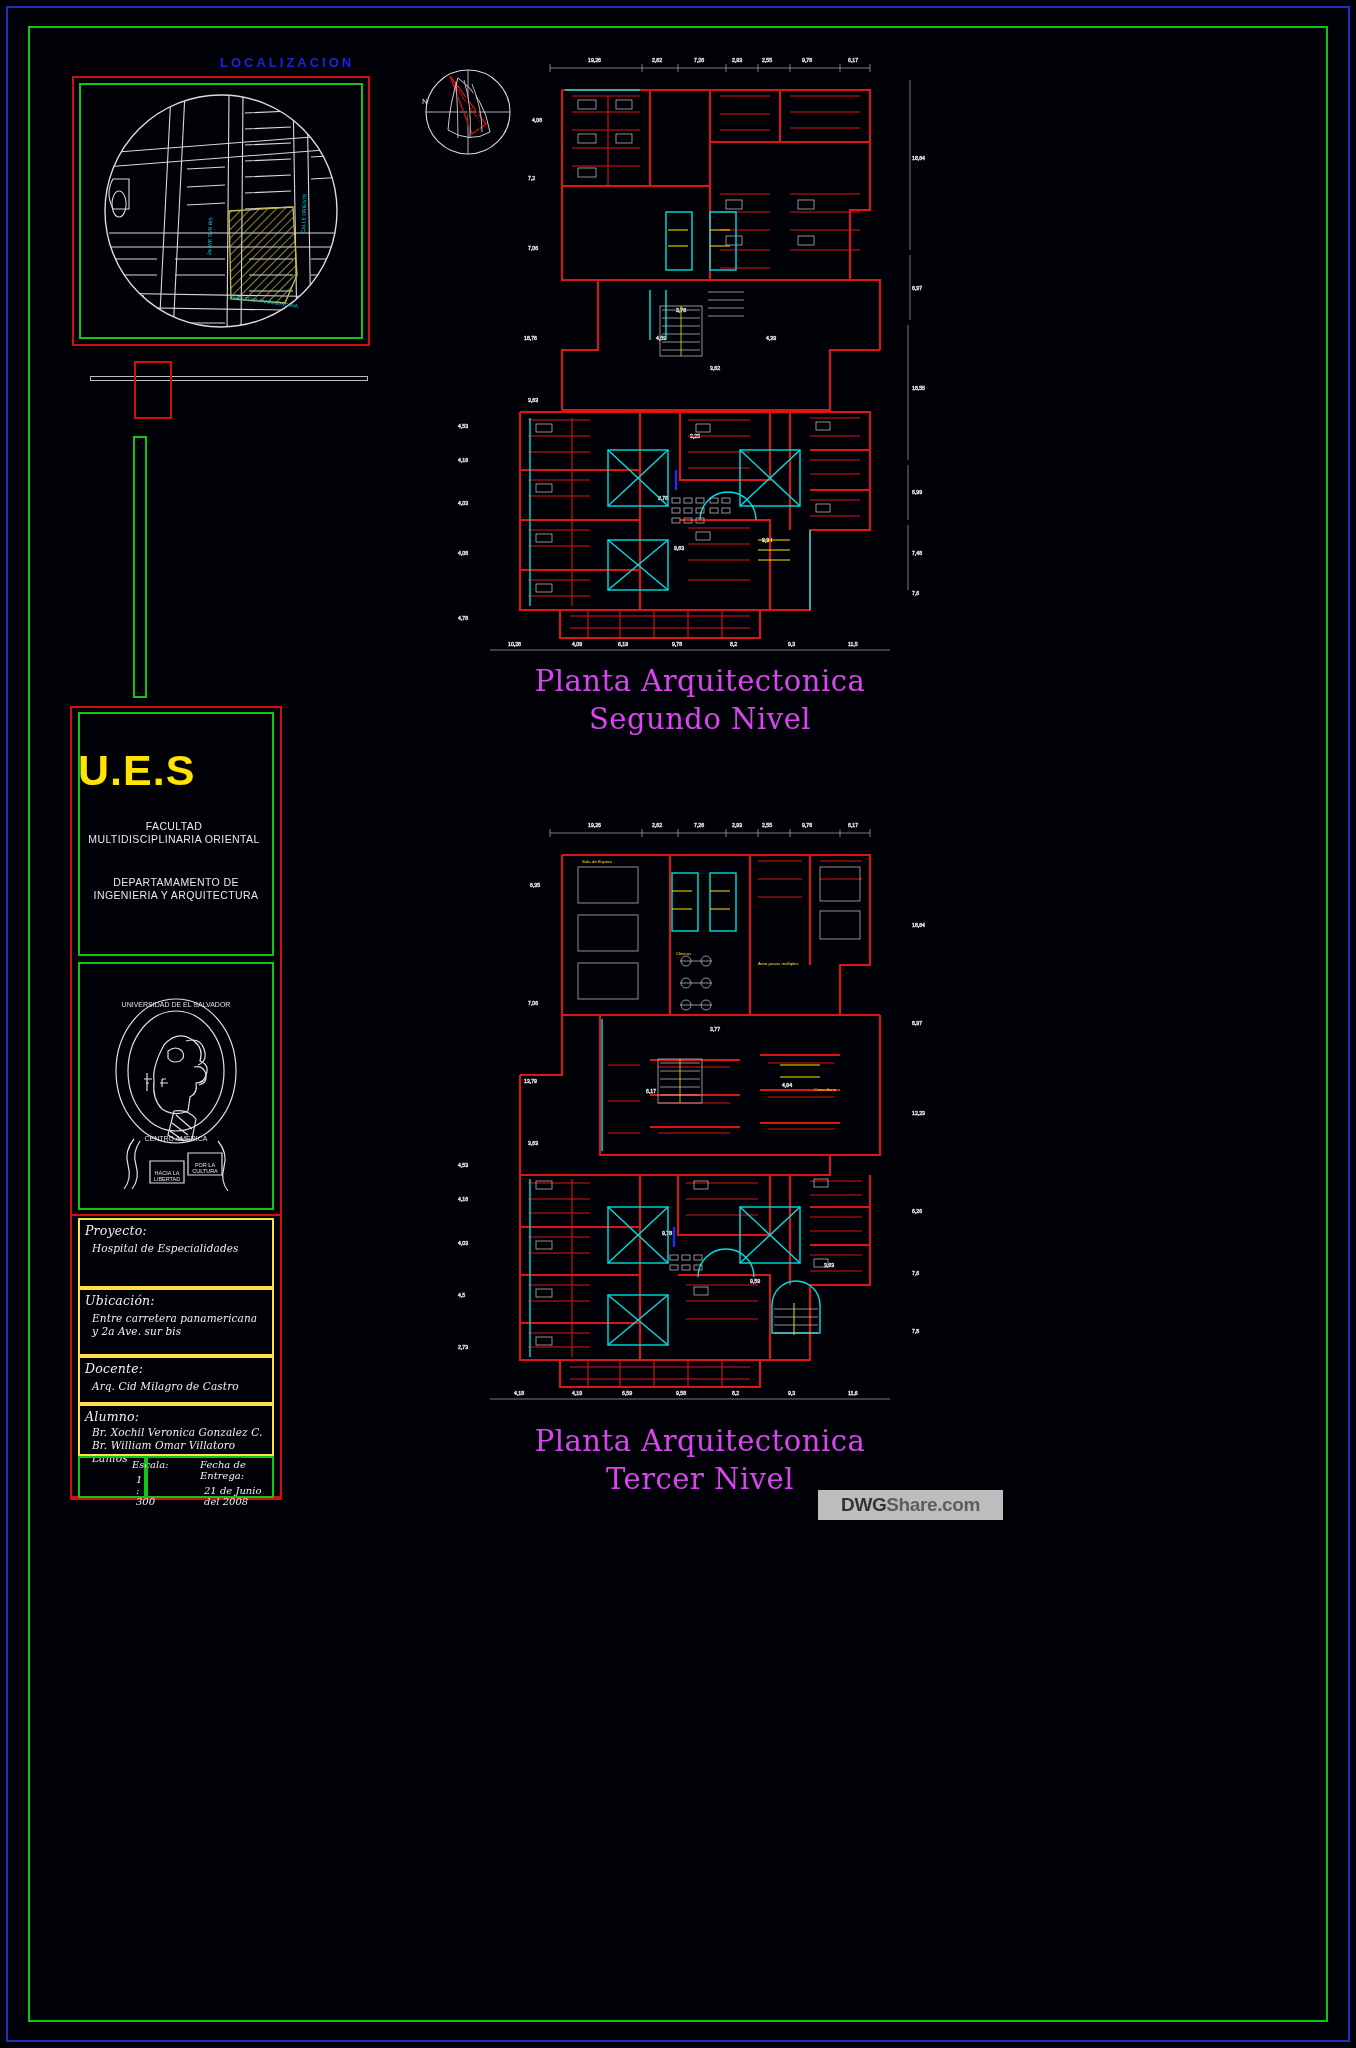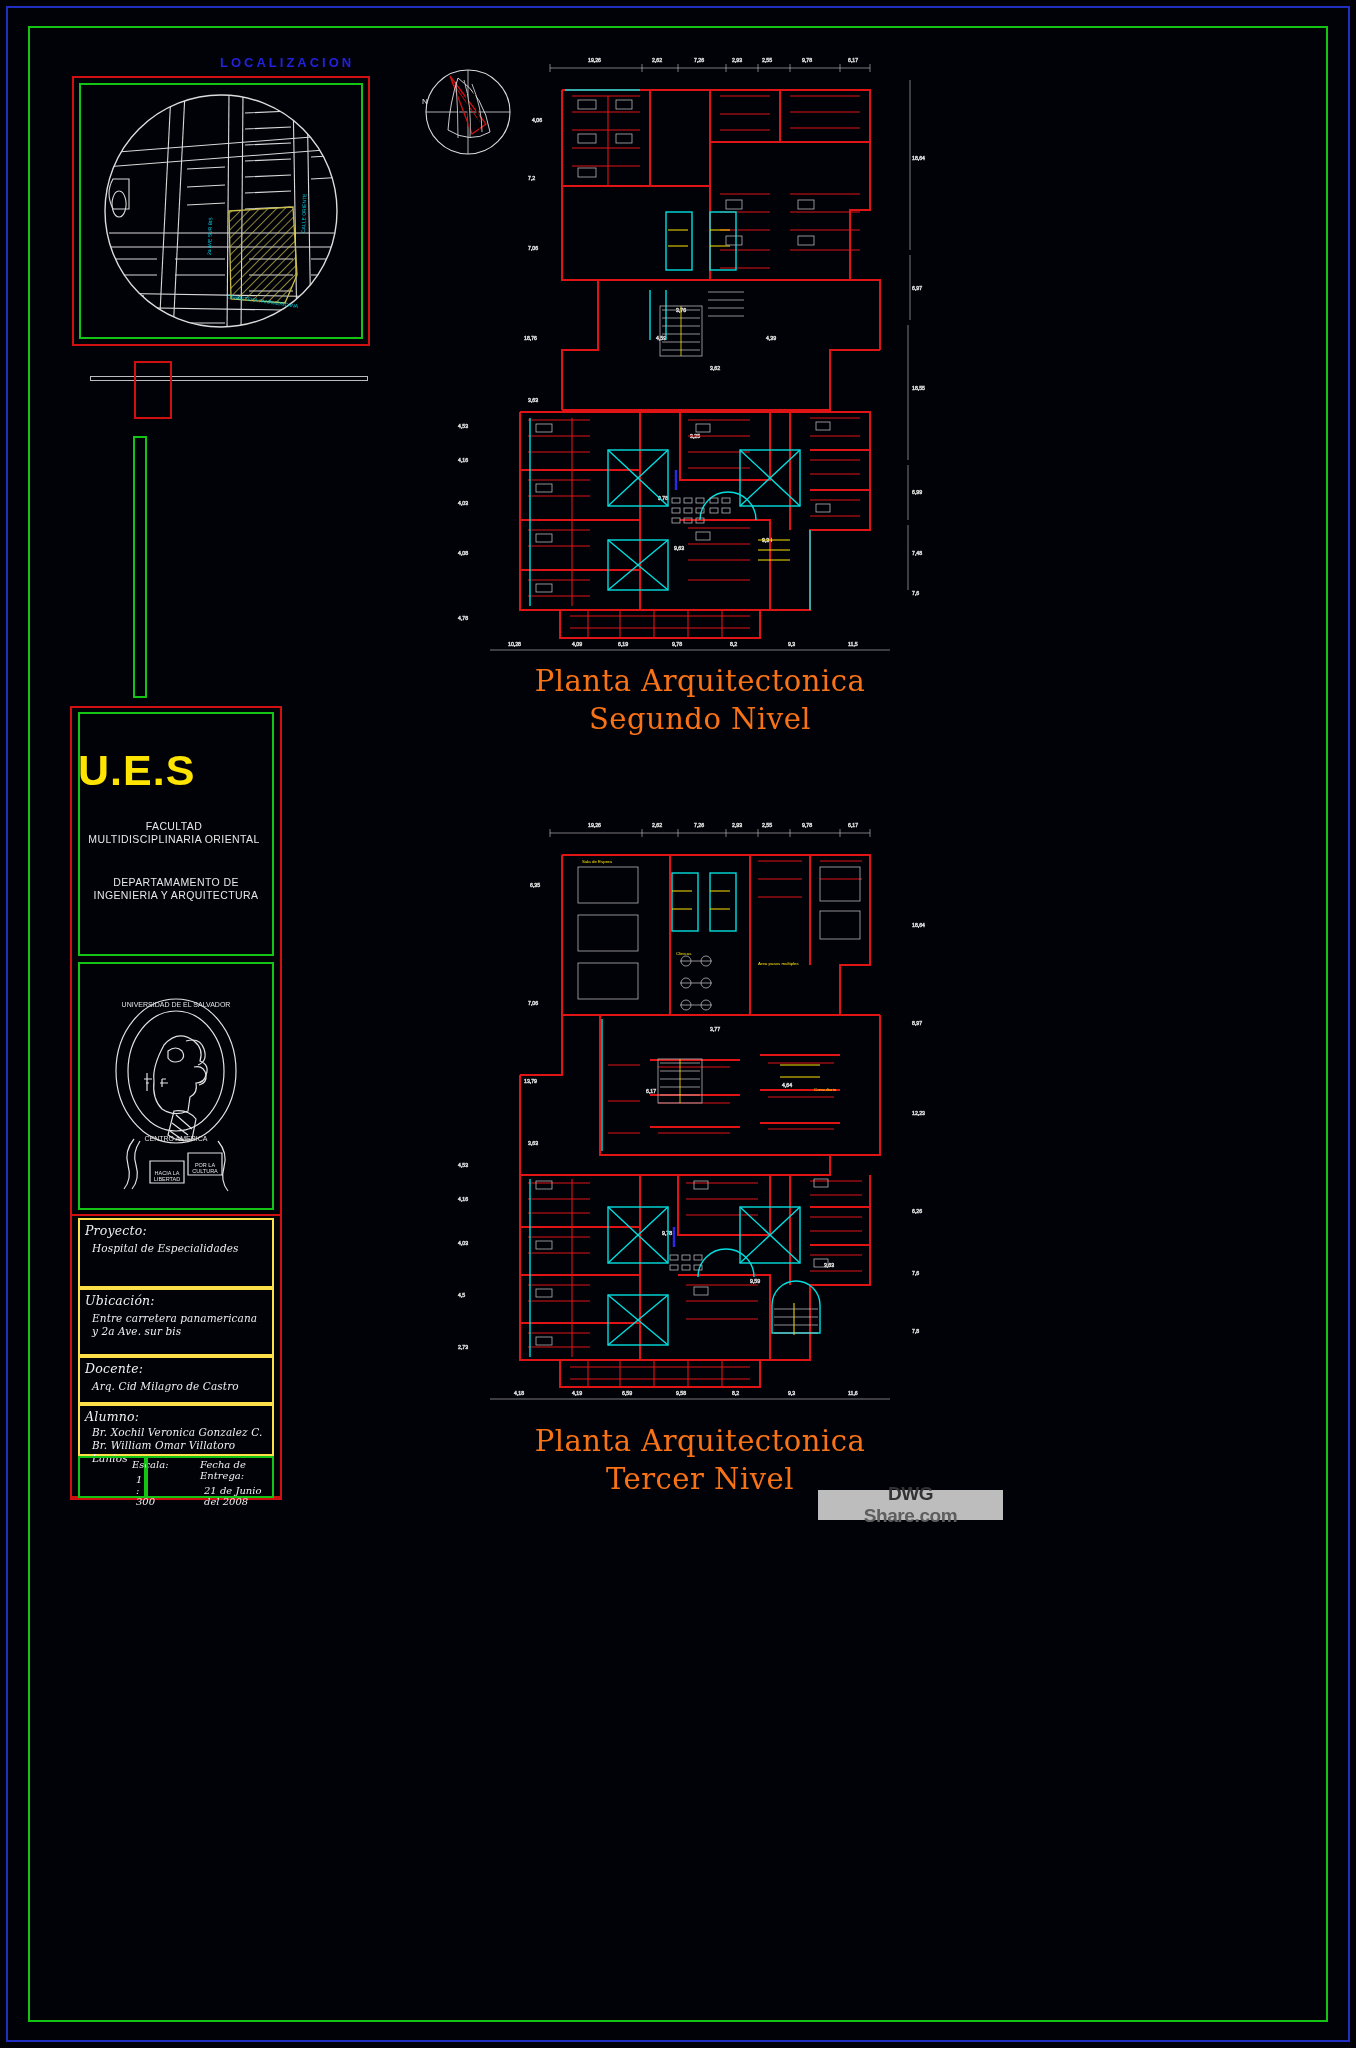--- a/index.html
+++ b/index.html
@@ -174,21 +174,21 @@
     font-family: "DejaVu Serif", serif;
     font-size: 10px;
     padding: 4px 0 0 8px;
     font-style: italic;
   }
 
   
   .plan-title {
     position: absolute;
     text-align: center;
-    color: #f97316;
+    color: #d946ef;
     font-family: "DejaVu Serif", serif;
     font-size: 29px;
     line-height: 38px;
     letter-spacing: .5px;
   }
   #plan-title-2 { left: 420px; top: 662px; width: 560px; }
   #plan-title-3 { left: 420px; top: 1422px; width: 560px; }
 
   
   .plan { position: absolute; }
@@ -205,21 +205,20 @@
     width: 185px; height: 30px;
     background: #d8d8d8;
     color: #6b6b6b;
     font-size: 19px;
     font-weight: 700;
     letter-spacing: -.4px;
     display: flex;
     align-items: center;
     justify-content: center;
     opacity: .88;
-    flex-direction: column;
   }
   .watermark .wm-dwg { color: #3a3a3a; }
 </style>
 </head>
 <body>
 
 <div id="sheet">
 
   <div class="frame-blue"></div>
   <div class="frame-green"></div>

